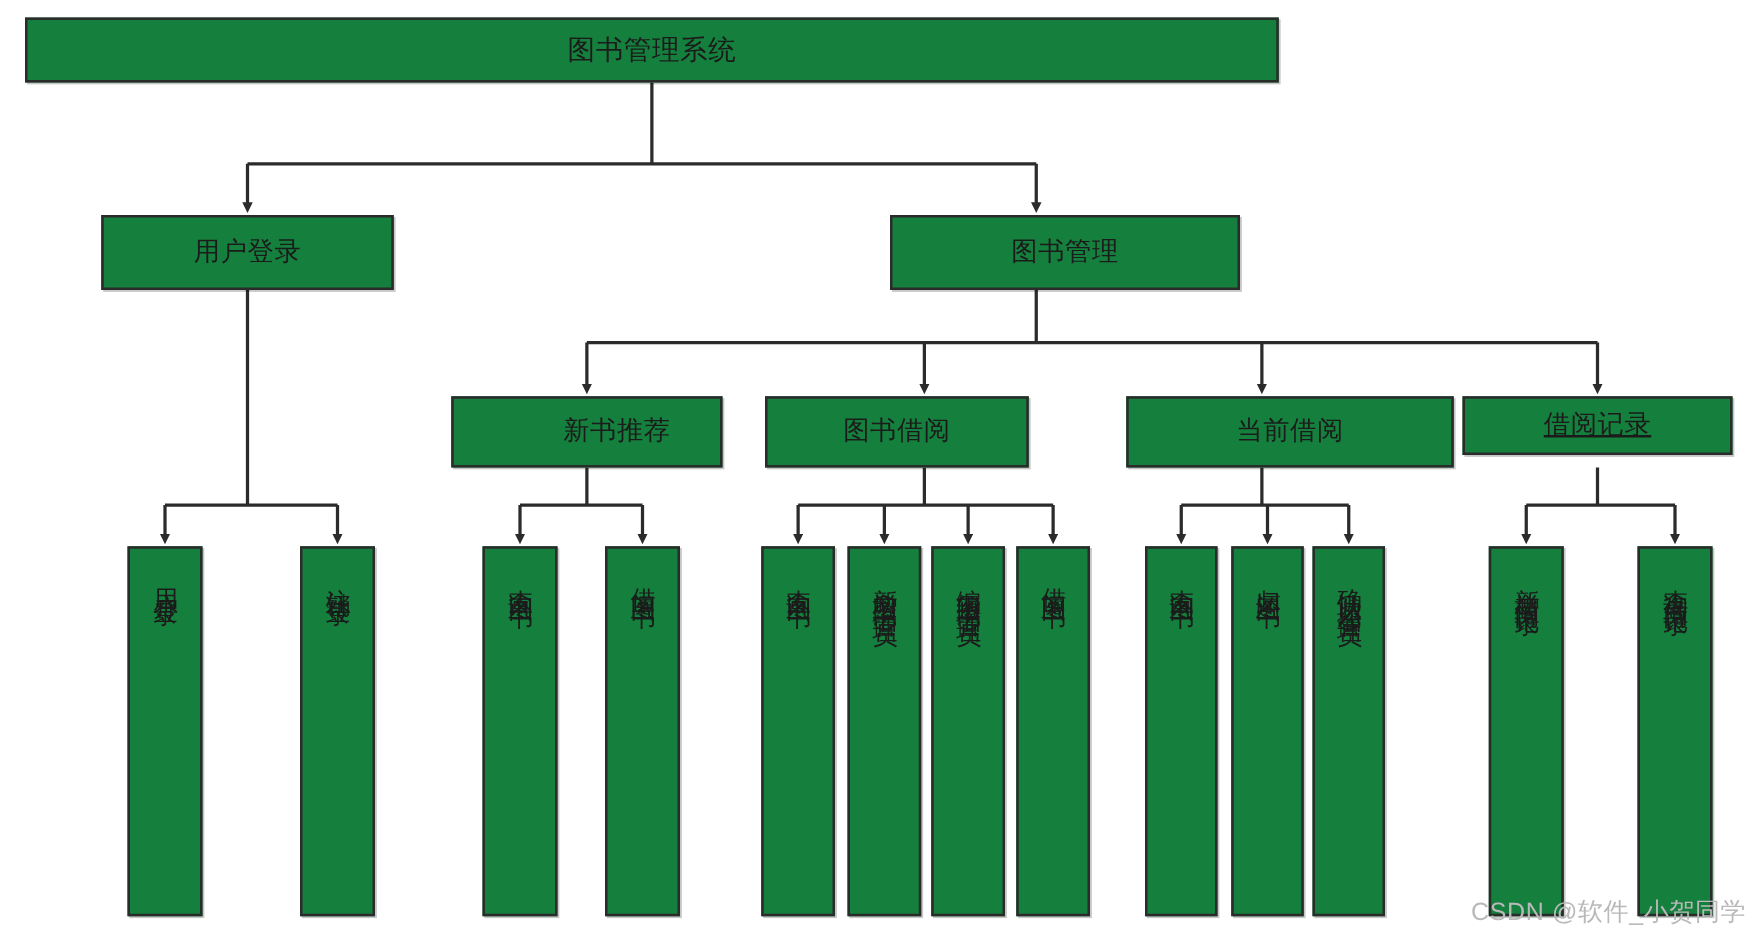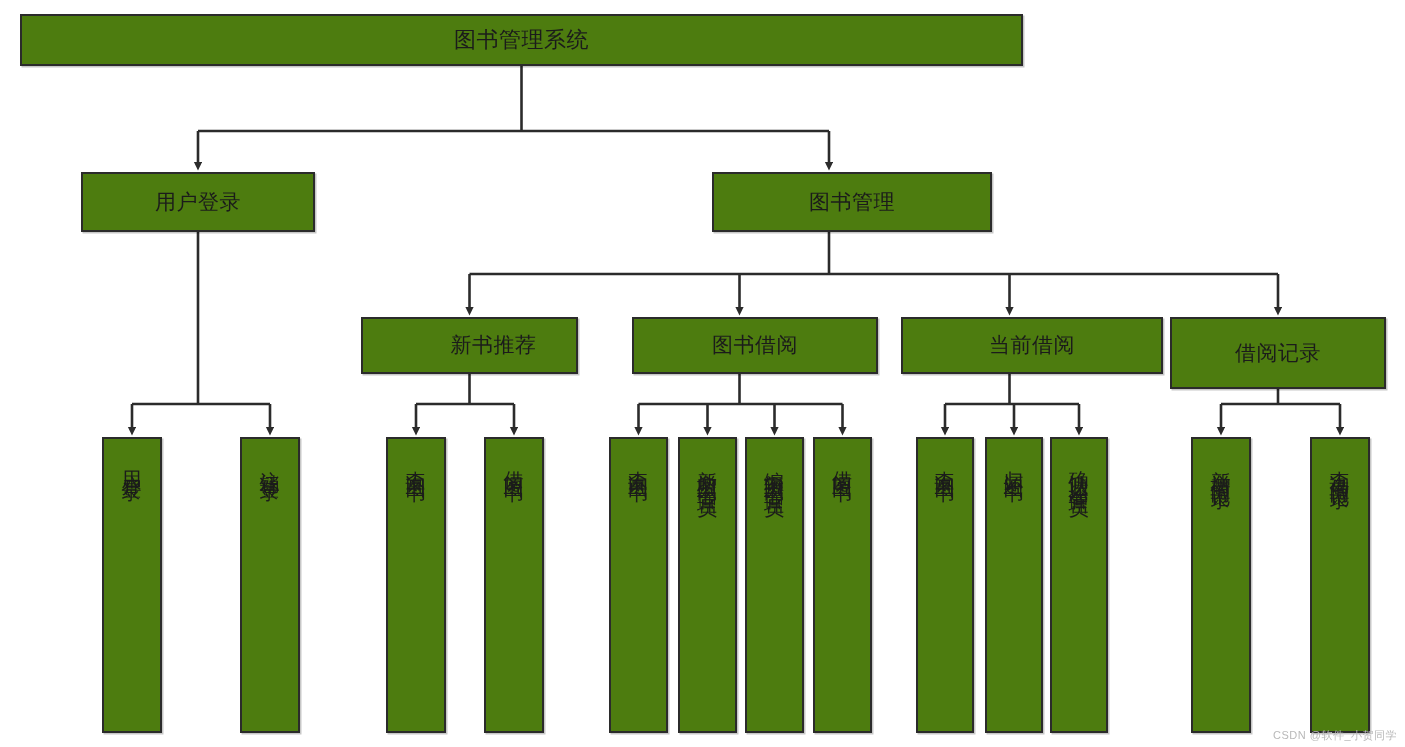--- a/index.html
+++ b/index.html
@@ -24,21 +24,21 @@
   #edges {
     position: absolute;
     left: 0; top: 0;
     width: 1405px;
     height: 747px;
     pointer-events: none;
   }
   .node {
     position: absolute;
     box-sizing: border-box;
-    background: #4d7c0f;
+    background: #15803d;
     border: 2.5px solid #2b2b2b;
     display: flex;
     align-items: center;
     justify-content: center;
     text-align: center;
     box-shadow: 1.5px 1.5px 0 rgba(0,0,0,0.22);
   }
   .node-label {
     display: block;
     line-height: 1.18;
@@ -62,21 +62,21 @@
     text-orientation: upright;
     font-size: 20px;
     letter-spacing: 4px;
     line-height: 1;
     white-space: nowrap;
   }
   #watermark {
     position: absolute;
     right: 8px;
     bottom: 4px;
-    font-size: 11px;
+    font-size: 20px;
     color: #b9b9b9;
     letter-spacing: 0.5px;
     white-space: nowrap;
     font-family: "Liberation Sans", "DejaVu Sans", sans-serif;
   }
 </style>
 </head>
 <body>
 
 <div id="diagram-root">
@@ -128,27 +128,27 @@
       </div>
       <div class="node horizontal" style="left: 81px; top: 172px; width: 234px; height: 60px;">
         <span class="node-label">用户登录</span>
       </div>
       <div class="node horizontal" style="left: 712px; top: 172px; width: 280px; height: 60px;">
         <span class="node-label">图书管理</span>
       </div>
       <div class="node horizontal" style="left: 361px; top: 317px; width: 217px; height: 57px; padding-left: 48px;">
         <span class="node-label">新书推荐</span>
       </div>
-      <div class="node horizontal" style="left: 632px; top: 317px; width: 246px; height: 57px;">
+      <div class="node horizontal" style="left: 612px; top: 317px; width: 211px; height: 57px;">
         <span class="node-label">图书借阅</span>
       </div>
       <div class="node horizontal" style="left: 901px; top: 317px; width: 262px; height: 57px;">
         <span class="node-label">当前借阅</span>
       </div>
-      <div class="node horizontal" style="left: 1170px; top: 317px; width: 216px; height: 72px;">
+      <div class="node horizontal" style="left: 1170px; top: 317px; width: 216px; height: 47px; text-decoration: underline;">
         <span class="node-label">借阅记录</span>
       </div>
       <div class="node vertical" style="left: 102px; top: 437px; width: 60px; height: 296px;">
         <span class="node-label">用户登录</span>
       </div>
       <div class="node vertical" style="left: 240px; top: 437px; width: 60px; height: 296px;">
         <span class="node-label">注销登录</span>
       </div>
       <div class="node vertical" style="left: 386px; top: 437px; width: 60px; height: 296px;">
         <span class="node-label">查询图书</span>

